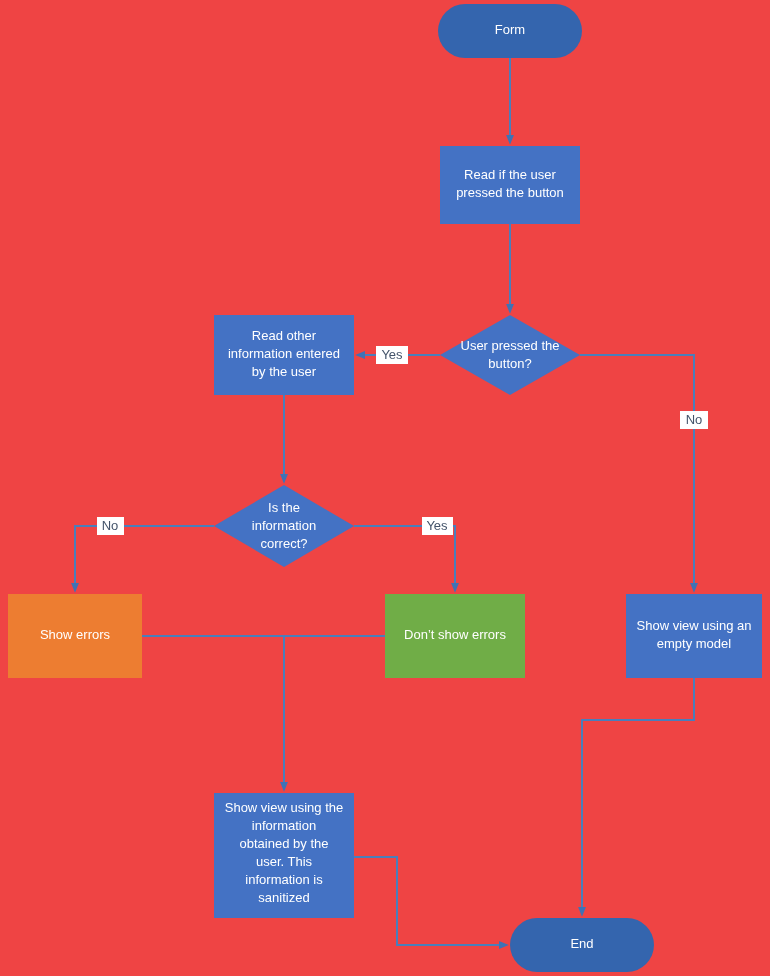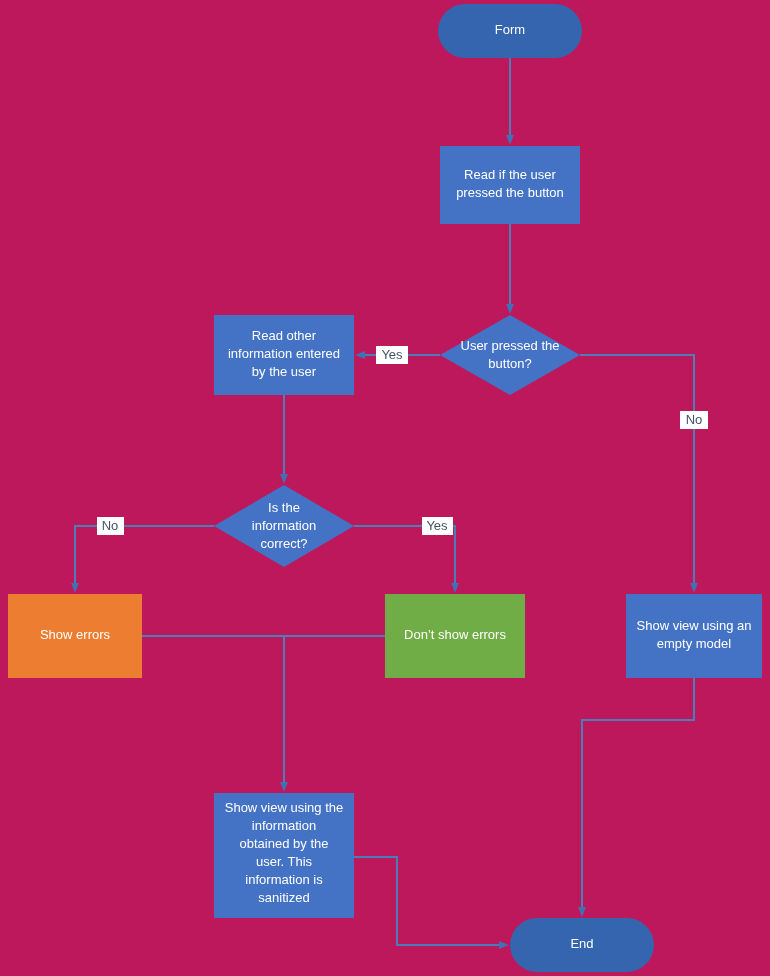--- a/index.html
+++ b/index.html
@@ -10,21 +10,21 @@
   body {
     width: 770px;
     height: 976px;
     font-family: "Liberation Sans", sans-serif;
     overflow: hidden;
   }
   #flowchart-root {
     position: relative;
     width: 770px;
     height: 976px;
-    background: #be185d;
+    background: #ef4444;
   }
   svg#flow-svg {
     position: absolute;
     left: 0;
     top: 0;
     width: 770px;
     height: 976px;
     display: block;
   }
   .node-label {

